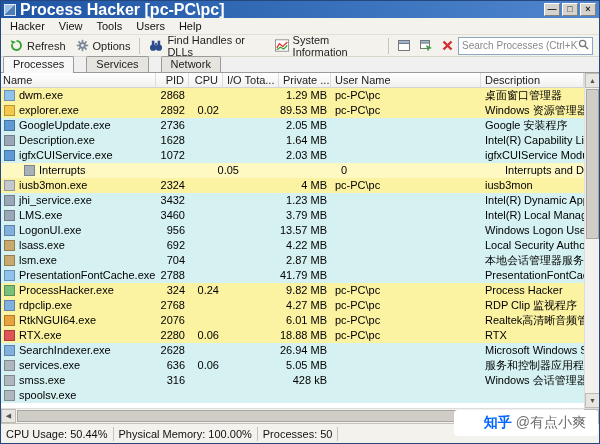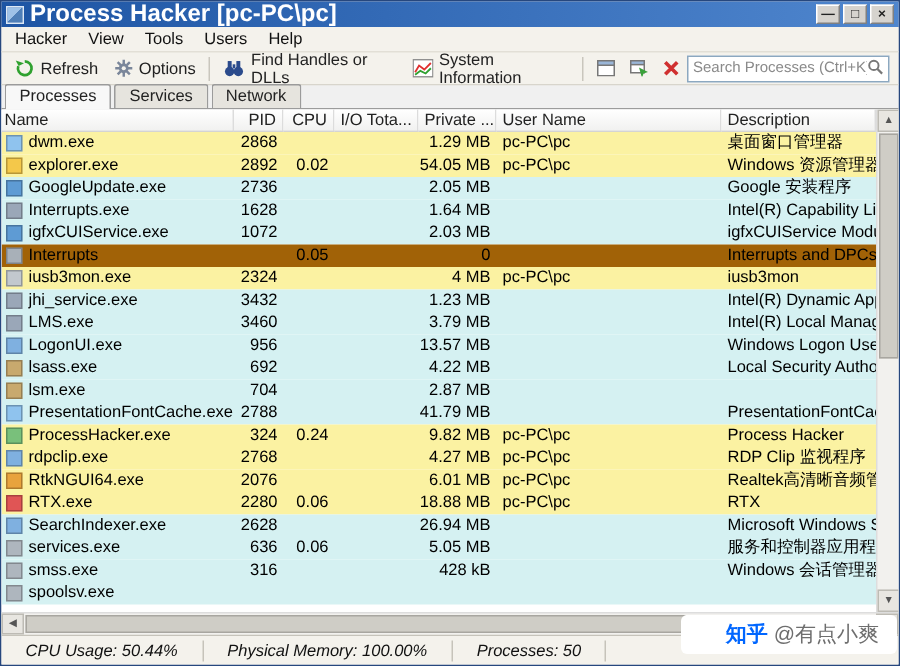--- a/index.html
+++ b/index.html
@@ -22,53 +22,53 @@
   .tbtn { display:flex; align-items:center; gap:4px; padding:2px 5px; color:#222; }
   .tsep { width:1px; height:16px; background:#C9C6BD; margin:0 4px; }
   .tbtn-icon { display:flex; align-items:center; }
   .toolbar-spacer { flex:1; }
   .searchbox { display:flex; align-items:center; width:135px; height:18px; background:#fff; border:1px solid #8CA8C0; margin-right:2px; padding:0 3px; }
   .searchbox input { flex:1; border:none; outline:none; font-size:10px; font-family:inherit; color:#333; min-width:0; }
   .searchbox input::placeholder { color:#8A8A8A; }
 
   
   .tabbar { height:16px; display:flex; align-items:flex-end; background:#F0F0F0; padding:2px 0 0 2px; border-bottom:1px solid #9B9B9B; flex:0 0 auto; }
-  .tab { padding:1px 9px 2px; border:1px solid #9B9B9B; border-bottom:none; background:#E6E4DE; margin-right:2px; border-radius:2px 2px 0 0; color:#222; }
+  .tab { padding:1px 9px 2px; border:1px solid #9B9B9B; border-bottom:none; background:#E6E4DE; margin-right:12px; border-radius:2px 2px 0 0; color:#222; }
   .tab.active { background:#F8F8F8; position:relative; top:1px; padding-bottom:3px; font-weight:normal; }
 
   
   .table-wrap { flex:1; position:relative; background:#fff; overflow:hidden; display:flex; flex-direction:column; }
   .thead { display:flex; height:15px; flex:0 0 auto; width:calc(100% - 15px); background:#fff; }
   .hcell { border-right:1px solid #DCDCDC; border-bottom:1px solid #D4D4D4; background:linear-gradient(#FFFFFF,#F1F1F0); line-height:14px; padding:0 4px; color:#222; white-space:nowrap; overflow:hidden; }
   .tlist { flex:1; overflow:hidden; width:calc(100% - 15px); }
   .prow { display:flex; height:15px; line-height:15px; white-space:nowrap; }
   .prow.type-own { background:#FBF2A2; }
   .prow.type-service { background:#D5F1F2; }
-  .prow.type-none { background:#a16207; }
+  .prow.type-none { background:#fef9c3;padding-left:20px; }
   .cell { overflow:hidden; white-space:nowrap; flex:0 0 auto; }
   .c-name { width:155px; display:flex; align-items:center; padding-left:2px; }
   .c-pid { width:33px; } .c-cpu { width:34px; } .c-io { width:56px; } .c-priv { width:52px; }
   .c-user { width:150px; padding-left:4px; }
   .c-desc { flex:1 1 auto; padding-left:4px; }
   .num { text-align:right; padding-right:4px; }
   .picon { width:11px; height:11px; flex:0 0 auto; margin:0 4px 0 1px; border:1px solid rgba(0,0,0,.25); }
 
   
   .vscroll { position:absolute; top:0; right:0; bottom:0; width:15px; background:#F2F1EE; border-left:1px solid #DDD; }
   .sbtn { position:absolute; left:0; width:15px; height:15px; background:#E8E6E1; border:1px solid #BDBBB4; color:#555; font-size:7px; text-align:center; line-height:13px; }
   .sb-up { top:0; } .sb-down { bottom:0; }
   .vthumb { position:absolute; left:1px; top:16px; width:13px; height:150px; background:#CFCDC6; border:1px solid #A8A6A0; }
   .hscroll { height:15px; background:#F2F1EE; border-top:1px solid #DDD; position:relative; flex:0 0 auto; }
   .hbtn { position:absolute; top:0; width:15px; height:14px; background:#E8E6E1; border:1px solid #BDBBB4; color:#555; font-size:7px; text-align:center; line-height:12px; }
   .hb-left { left:0; } .hb-right { right:0; }
   .hthumb { position:absolute; top:1px; left:16px; width:440px; height:12px; background:#CFCDC6; border:1px solid #A8A6A0; }
 
   
   .statusbar { height:20px; display:flex; align-items:center; background:#F4F2EC; border-top:1px solid #C6C3BA; flex:0 0 auto; }
-  .scell { padding:0 16px; height:14px; line-height:14px; border-right:1px solid #C6C3BA; color:#111; white-space:nowrap;font-style:italic; }
+  .scell { padding:0 5px; height:14px; line-height:14px; border-right:1px solid #C6C3BA; color:#111; white-space:nowrap; }
 
   
   .watermark { position:absolute; right:2px; bottom:8px; background:#fff; border-radius:4px; padding:4px 12px; font-size:14px; display:flex; align-items:center; gap:4px; }
   .wm-brand { color:#0066FF; font-weight:bold;margin-left:18px; }
   .wm-handle { color:#6E6E6E; }
 </style>
 </head>
 <body>
 
 <div class="window">
@@ -208,40 +208,40 @@
     <span class="cell c-desc">桌面窗口管理器</span>
   </div>
         <div class="prow type-own">
     <span class="cell c-name">
       <span class="picon" style="background: rgb(244, 200, 74);"></span>
       <span>explorer.exe</span>
     </span>
     <span class="cell c-pid num">2892</span>
     <span class="cell c-cpu num">0.02</span>
     <span class="cell c-io num"></span>
-    <span class="cell c-priv num">54.05 MB</span>
+    <span class="cell c-priv num">89.53 MB</span>
     <span class="cell c-user">pc-PC\pc</span>
     <span class="cell c-desc">Windows 资源管理器</span>
   </div>
         <div class="prow type-service">
     <span class="cell c-name">
       <span class="picon" style="background: rgb(94, 155, 212);"></span>
       <span>GoogleUpdate.exe</span>
     </span>
     <span class="cell c-pid num">2736</span>
     <span class="cell c-cpu num"></span>
     <span class="cell c-io num"></span>
     <span class="cell c-priv num">2.05 MB</span>
     <span class="cell c-user"></span>
     <span class="cell c-desc">Google 安装程序</span>
   </div>
         <div class="prow type-service">
     <span class="cell c-name">
       <span class="picon" style="background: rgb(154, 167, 184);"></span>
-      <span>Interrupts.exe</span>
+      <span>Description.exe</span>
     </span>
     <span class="cell c-pid num">1628</span>
     <span class="cell c-cpu num"></span>
     <span class="cell c-io num"></span>
     <span class="cell c-priv num">1.64 MB</span>
     <span class="cell c-user"></span>
     <span class="cell c-desc">Intel(R) Capability Lic</span>
   </div>
         <div class="prow type-service">
     <span class="cell c-name">
@@ -330,20 +330,21 @@
         <div class="prow type-service">
     <span class="cell c-name">
       <span class="picon" style="background: rgb(200, 169, 110);"></span>
       <span>lsm.exe</span>
     </span>
     <span class="cell c-pid num">704</span>
     <span class="cell c-cpu num"></span>
     <span class="cell c-io num"></span>
     <span class="cell c-priv num">2.87 MB</span>
     <span class="cell c-user"></span>
+    <span class="cell c-desc">本地会话管理器服务</span>
   </div>
         <div class="prow type-service">
     <span class="cell c-name">
       <span class="picon" style="background: rgb(143, 195, 238);"></span>
       <span>PresentationFontCache.exe</span>
     </span>
     <span class="cell c-pid num">2788</span>
     <span class="cell c-cpu num"></span>
     <span class="cell c-io num"></span>
     <span class="cell c-priv num">41.79 MB</span>

